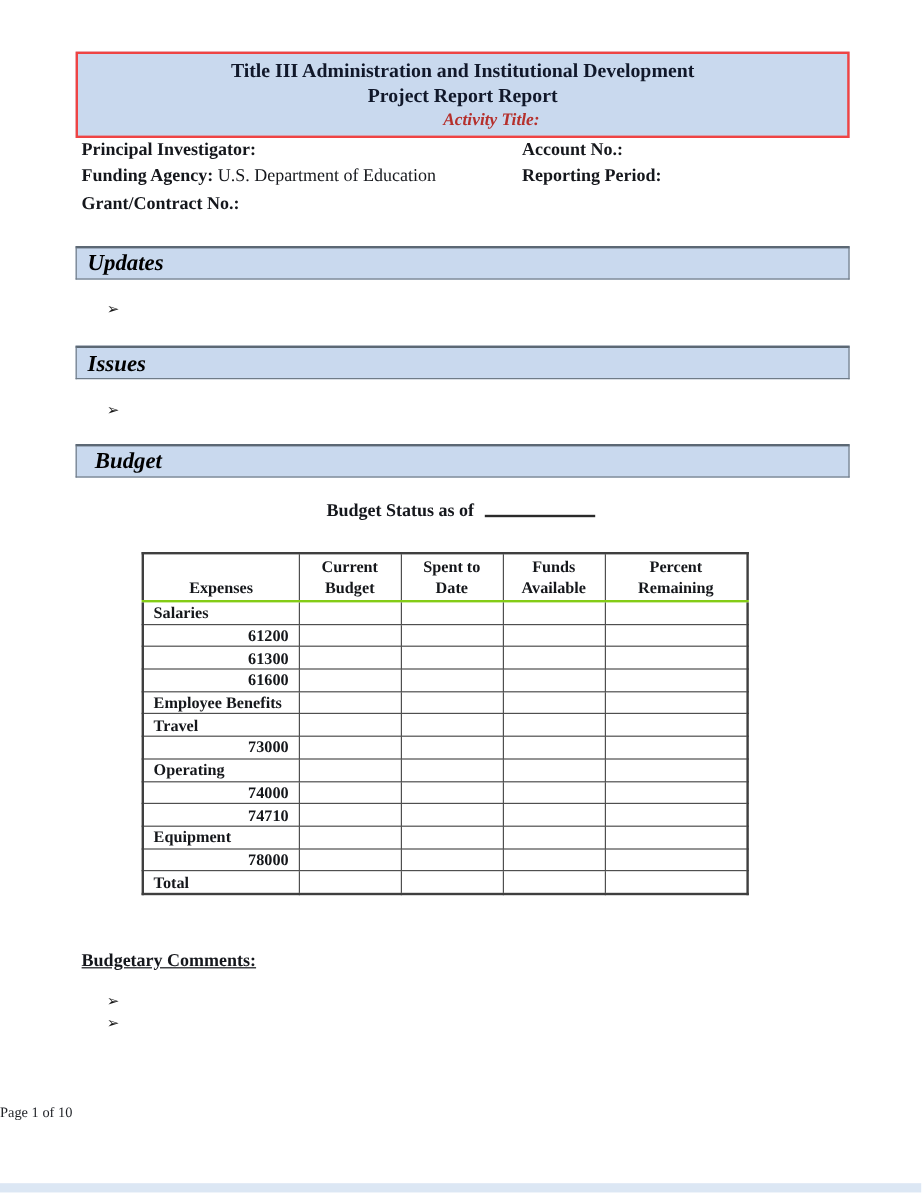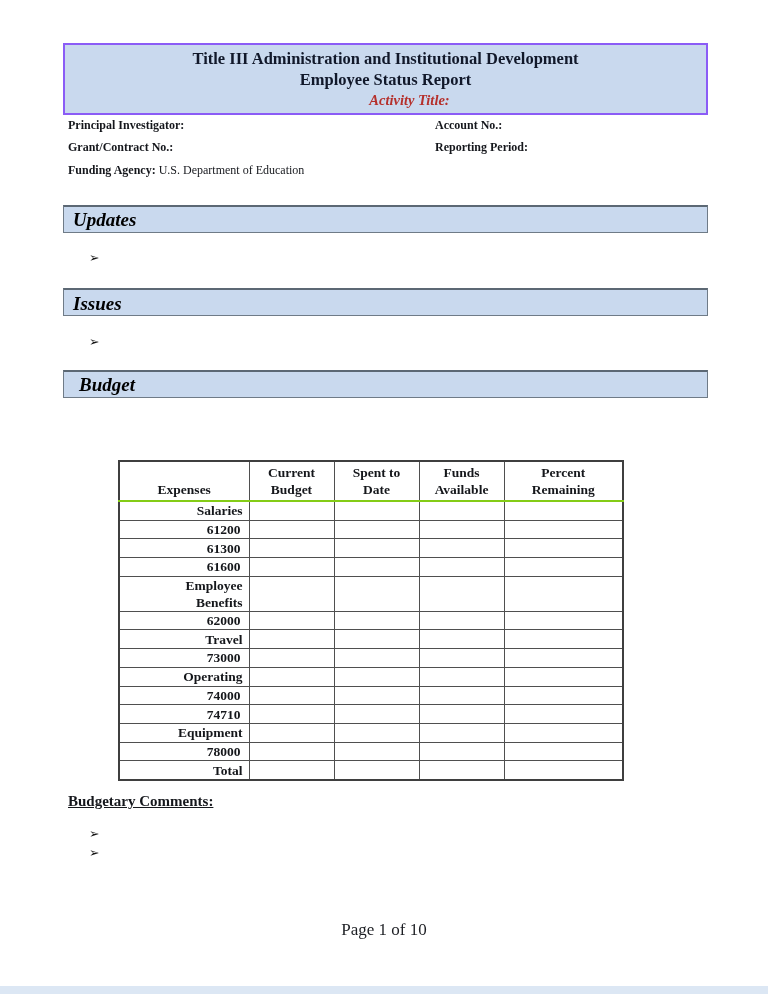--- a/index.html
+++ b/index.html
@@ -3,26 +3,26 @@
 <meta charset="utf-8">
 <style>
   html,body{margin:0;padding:0;background:#ffffff;}
   .page{
     position:relative;width:768px;height:994px;background:#ffffff;
     font-family:"Liberation Serif","DejaVu Serif",serif;color:#16181c;overflow:hidden;
   }
   
   .header-box{
     position:absolute;left:63px;top:43px;width:641px;height:65px;
-    background:#c9d9ee;border:2px solid #8b5cf6;text-align:center;padding-top:3px;
+    background:#c9d9ee;border:2px solid #ef4444;text-align:center;padding-top:3px;
   }
   .title-line{font-size:16.5px;font-weight:bold;line-height:21px;color:#11182a;}
   .activity-line{font-size:14.5px;font-weight:bold;font-style:italic;color:#b5302c;line-height:20px;margin-left:48px;}
   
-  .info-col{position:absolute;top:114px;font-size:12px;line-height:22.4px;color:#15171c;}
+  .info-col{position:absolute;top:114px;font-size:15px;line-height:22.4px;color:#15171c;}
   .info-left{left:68px;}
   .info-right{left:435px;}
   .b{font-weight:bold;}
   
   .section-bar{
     position:absolute;left:63px;width:645px;height:28px;box-sizing:border-box;
     background:#c9d9ee;border:1px solid #6f7b87;border-top:2px solid #5c6874;
     display:flex;align-items:center;padding-left:9px;
     font-size:19px;font-weight:bold;font-style:italic;color:#000000;
   }
@@ -48,51 +48,51 @@
     position:absolute;left:118px;top:460px;width:504px;border-collapse:collapse;
     font-size:13.5px;font-weight:bold;color:#15171b;table-layout:fixed;
   }
   table.budget{border:2px solid #3f3f3f;}
   .budget th,.budget td{border:1px solid #4f4f4f;padding:0 6px;overflow:hidden;}
   .budget thead th{
     height:36px;vertical-align:bottom;text-align:center;line-height:17px;
     padding-bottom:2px;border-bottom:2px solid #84cc16;font-weight:bold;
   }
   .budget tbody td{height:17.7px;line-height:17px;}
-  td.exp-left{text-align:right;padding-left:24px;}
+  td.exp-left{text-align:left;padding-left:8px;}
   td.exp-right{text-align:right;padding-right:8px;}
   
   .comments-label{position:absolute;left:68px;top:793px;font-size:15px;font-weight:bold;
     text-decoration:underline;color:#15171c;}
-  .footer{position:absolute;left:0;top:920px;width:768px;text-align:center;
-    font-size:17px;color:#1d1f24;}
+  .footer{position:absolute;left:0;top:920px;width:768px;
+    font-size:12px;color:#1d1f24;}
   .bottom-strip{position:absolute;left:0;top:986px;width:768px;height:8px;background:#dce7f4;}
 </style>
 </head>
 <body>
 
 <div class="page">
 
   <div class="header-box">
     <div class="title-line">Title III Administration and Institutional Development</div>
-    <div class="title-line">Employee Status Report</div>
+    <div class="title-line">Project Report Report</div>
     <div class="activity-line">Activity Title:</div>
   </div>
 
   <div class="info-col info-left">
     <div>
       <span class="b">Principal Investigator:</span>
     </div>
     <div>
-      <span class="b">Grant/Contract No.:</span>
-    </div>
-    <div>
       <span class="b">Funding Agency:</span>
       <span>U.S. Department of Education</span>
     </div>
+    <div>
+      <span class="b">Grant/Contract No.:</span>
+    </div>
   </div>
 
   <div class="info-col info-right">
     <div class="b">Account No.:</div>
     <div class="b">Reporting Period:</div>
   </div>
 
   <div class="section-bar bar-updates">
     <span>Updates</span>
   </div>
@@ -100,20 +100,24 @@
 
   <div class="section-bar bar-issues">
     <span>Issues</span>
   </div>
   <span class="bullet bullet-issues">➢</span>
 
   <div class="section-bar bar-budget">
     <span>Budget</span>
   </div>
 
+  <div class="status-line">
+    <span>Budget Status as of</span>
+    <span class="fill-line"></span>
+  </div>
 
   <table class="budget">
     <colgroup>
       <col style="width:130px">
         <col style="width:85px">
         <col style="width:85px">
         <col style="width:85px">
         <col style="width:119px">
     </colgroup>
     <thead>
@@ -155,27 +159,20 @@
           <td></td>
         </tr>
         <tr>
           <td class="exp-left">Employee Benefits</td>
           <td></td>
           <td></td>
           <td></td>
           <td></td>
         </tr>
         <tr>
-          <td class="exp-right">62000</td>
-          <td></td>
-          <td></td>
-          <td></td>
-          <td></td>
-        </tr>
-        <tr>
           <td class="exp-left">Travel</td>
           <td></td>
           <td></td>
           <td></td>
           <td></td>
         </tr>
         <tr>
           <td class="exp-right">73000</td>
           <td></td>
           <td></td>

